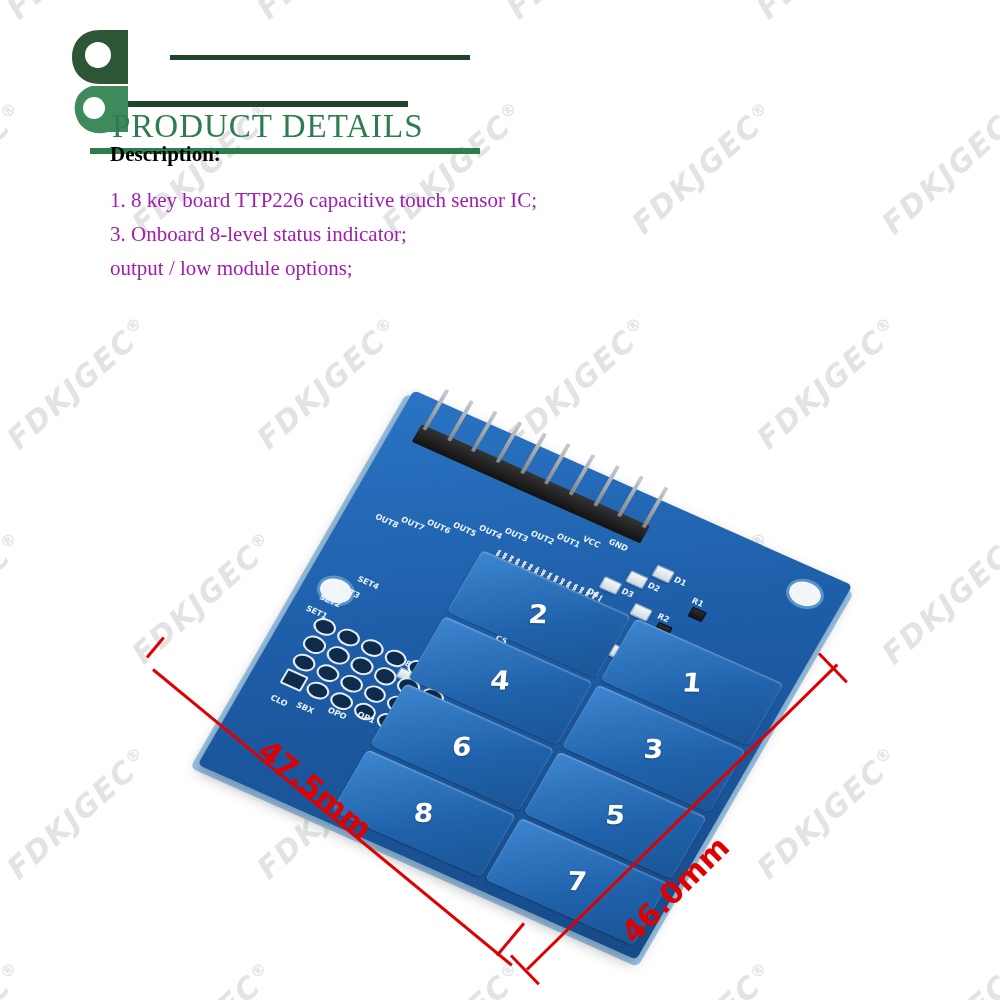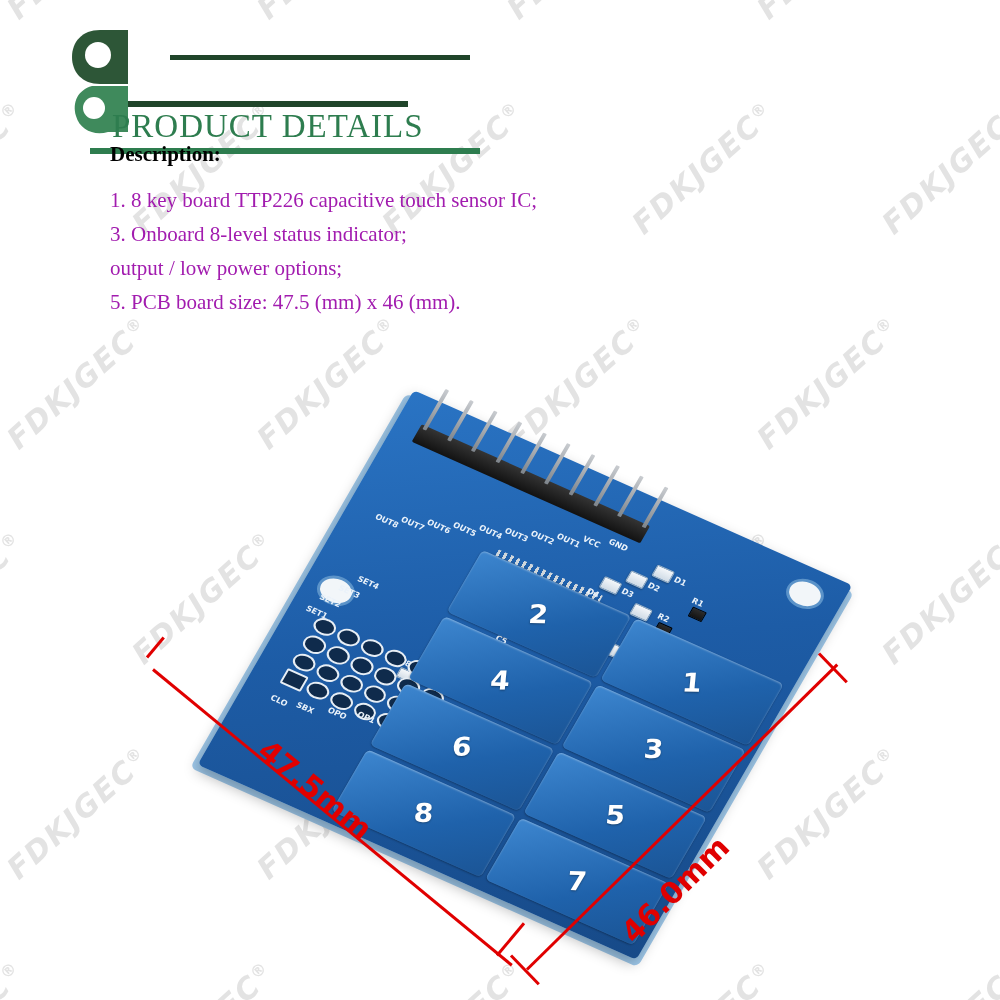--- a/index.html
+++ b/index.html
@@ -256,22 +256,21 @@
   <div class="bar-top"></div>
   <div class="bar-mid"></div>
   <div class="hdr-sub">PRODUCT DETAILS</div>
   <div class="bar-bot"></div>
 </div>
 
 <div id="desc">
   <div id="desc-title">Description:</div>
   <div class="desc-line">1. 8 key board TTP226 capacitive touch sensor IC;</div>
   <div class="desc-line">3. Onboard 8-level status indicator;</div>
-  <div class="desc-line">output / low power options;</div>
-  <div class="desc-line">5. PCB board size: 47.5 (mm) x 46 (mm).</div>
+  <div class="desc-line">output / low module options;</div>
 </div>
 
 <div id="photo">
   <div id="board-wrap">
 
     <div id="board">
       <div class="pcb-edge"></div>
       <div class="pcb"></div>
 
       <div class="hole h1"></div>

